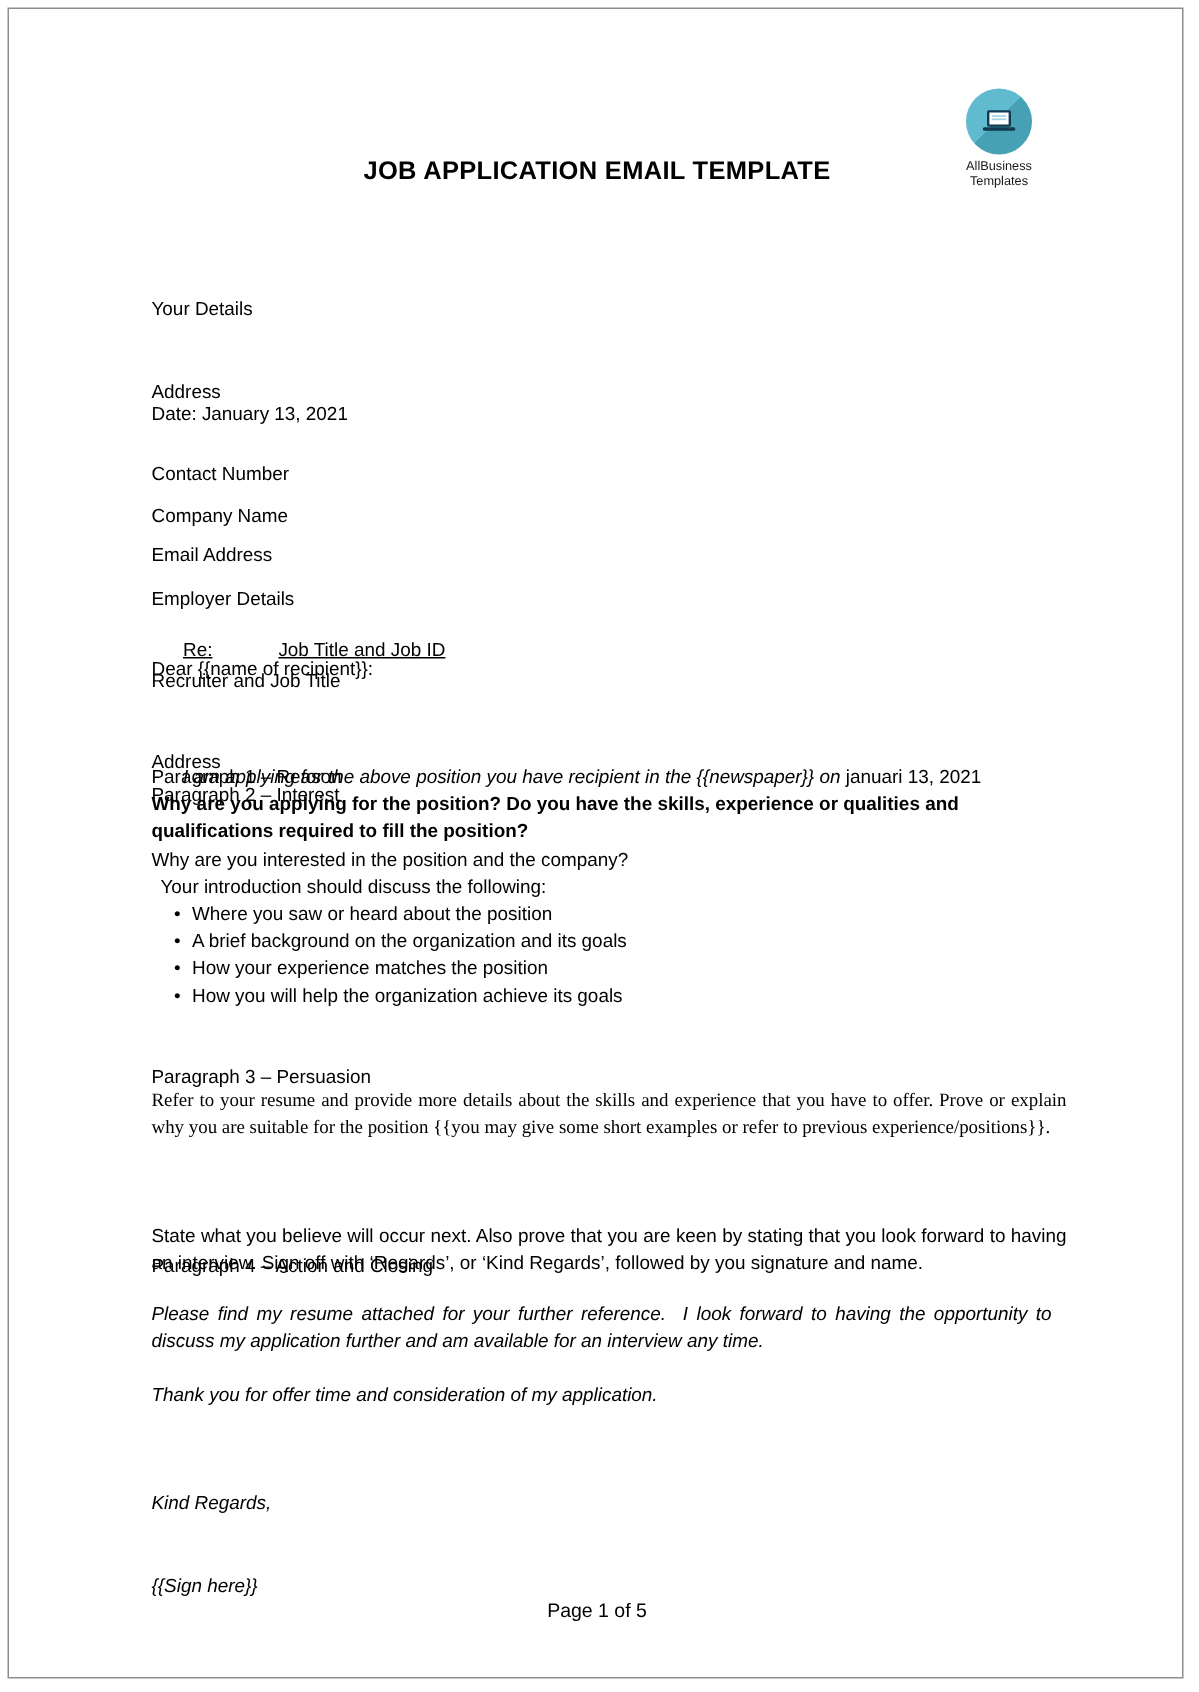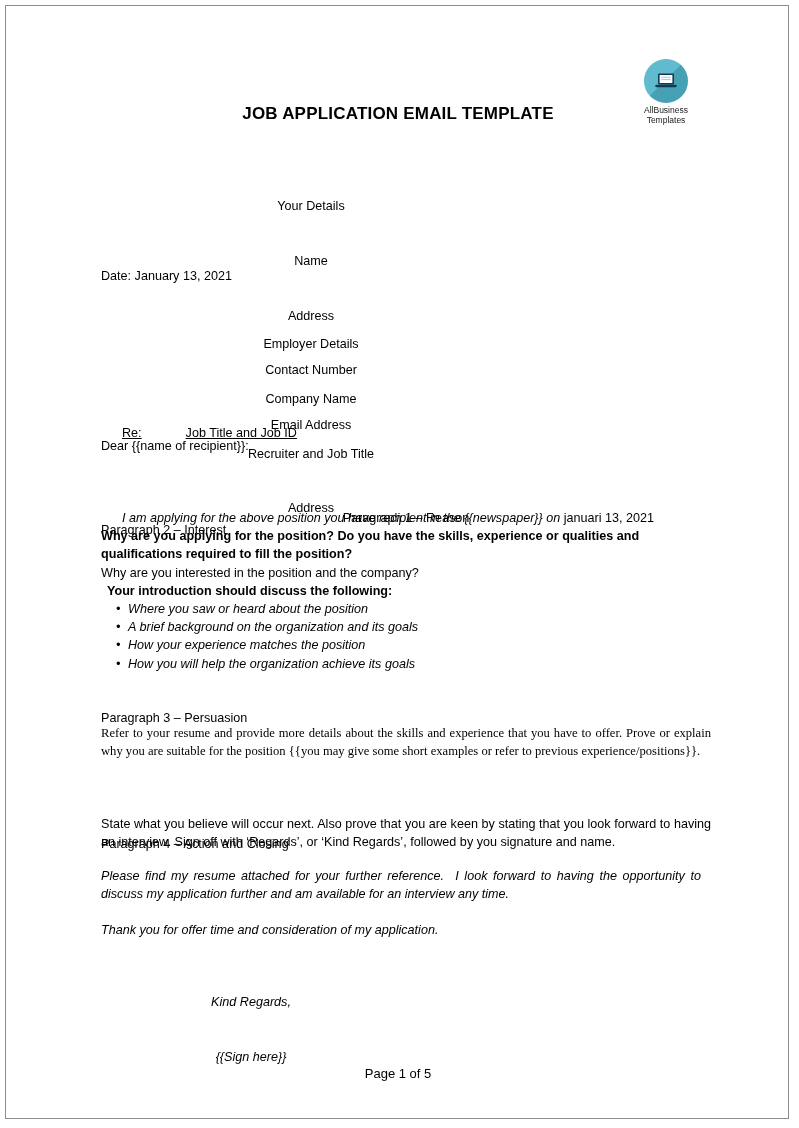--- a/index.html
+++ b/index.html
@@ -87,21 +87,21 @@
   
   .blk {
     position: absolute;
     left: 95px;
     font-size: 12.6px;
     line-height: 18.2px;
     color: #000000;
     font-family: "Liberation Sans", sans-serif;
     white-space: pre-wrap;
   }
-  .blk .ln { display: block; text-align: center; }
+  .blk .ln { display: block; }
   .italic { font-style: italic; }
   .u-line { text-decoration: underline; }
   .tabsp { display: inline-block; width: 44px; }
 
   .w-narrow { width: 420px; }
   .w-wide { width: 610px; }
 
   
   .bullets {
     position: absolute;
@@ -117,21 +117,20 @@
   .bullets .dot {
     display: inline-block;
     width: 12px;
   }
   .indent-sub {
     position: absolute;
     left: 101px;
     font-size: 12.6px;
     line-height: 18.2px;
     font-family: "Liberation Sans", sans-serif;
-    font-weight: bold;
   }
 
   
   .footer {
     position: absolute;
     left: 0;
     top: 1060px;
     width: 784px;
     text-align: center;
     font-size: 13px;
@@ -159,31 +158,30 @@
       <div class="logo-text">
         <span>AllBusiness</span>
         <span>Templates</span>
       </div>
     </div>
 
     <div class="doc-title">JOB APPLICATION EMAIL TEMPLATE</div>
 
     <div class="blk w-narrow" style="top:155px;">
       <span class="ln">Your Details</span>
-      <span class="ln">Name</span>
       <span class="ln">Address</span>
       <span class="ln">Contact Number</span>
       <span class="ln">Email Address</span>
     </div>
 
     <div class="blk w-narrow" style="top:261px;">Date: January 13, 2021</div>
 
     <div class="blk w-narrow" style="top:293px;">
+      <span class="ln">Company Name</span>
       <span class="ln">Employer Details</span>
-      <span class="ln">Company Name</span>
       <span class="ln">Recruiter and Job Title</span>
       <span class="ln">Address</span>
     </div>
 
     <div class="blk" style="top:400px;">
       <span class="u-line">Re:</span><span class="tabsp u-line"></span><span class="u-line">Job Title and Job ID</span>
     </div>
 
     <div class="blk" style="top:431px;">Dear {{name of recipient}}:</div>
 
@@ -192,21 +190,21 @@
     </div>
     <div class="blk" style="top:485px; width:620px;">
       <span class="italic">I am applying for the above position you have recipient in the {{newspaper}} on </span><span>januari 13, 2021</span>
     </div>
 
     <div class="blk" style="top:515px;">Paragraph 2 – Interest</div>
     <div class="blk" style="top:521px; width:545px;font-weight:bold;">Why are you applying for the position? Do you have the skills, experience or qualities and qualifications required to fill the position?</div>
     <div class="blk" style="top:558px; width:545px;">Why are you interested in the position and the company?</div>
     <div class="indent-sub" style="top:576px;">Your introduction should discuss the following:</div>
 
-    <div class="bullets" style="top:594px;font-style:italic;">
+    <div class="bullets" style="top:594px;">
       <span class="bl"><span class="dot">•</span><span>Where you saw or heard about the position</span></span>
       <span class="bl"><span class="dot">•</span><span>A brief background on the organization and its goals</span></span>
       <span class="bl"><span class="dot">•</span><span>How your experience matches the position</span></span>
       <span class="bl"><span class="dot">•</span><span>How you will help the organization achieve its goals</span></span>
     </div>
 
     <div class="blk" style="top:703px;">Paragraph 3 – Persuasion</div>
     <div class="blk" style="top:718px; width:610px; text-align:justify;font-family:Liberation Serif, serif;">Refer to your resume and provide more details about the skills and experience that you have to offer. Prove or explain why you are suitable for the position {{you may give some short examples or refer to previous experience/positions}}.</div>
 
     <div class="blk" style="top:829px;">Paragraph 4 – Action and Closing</div>

